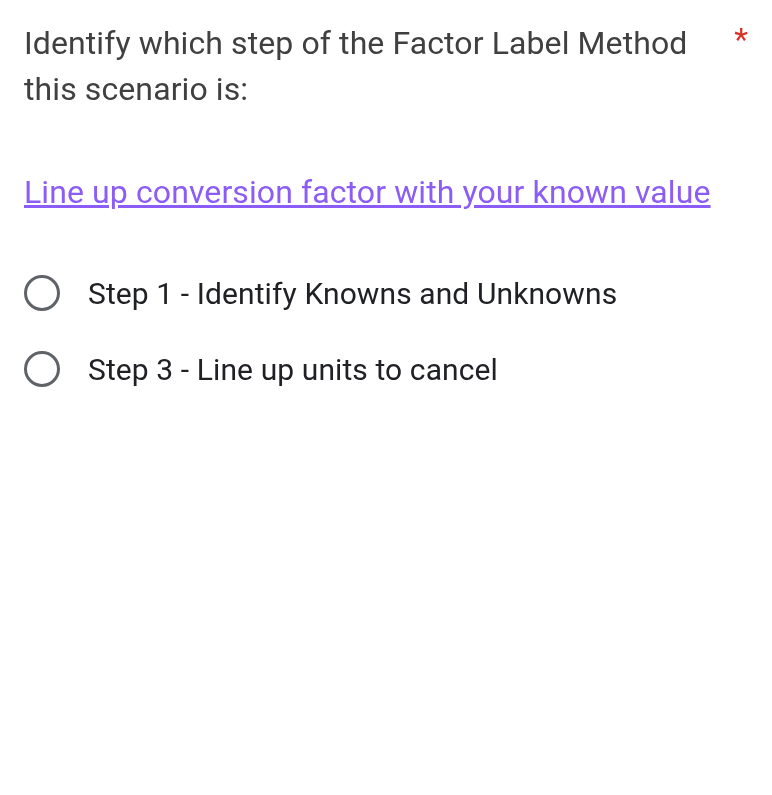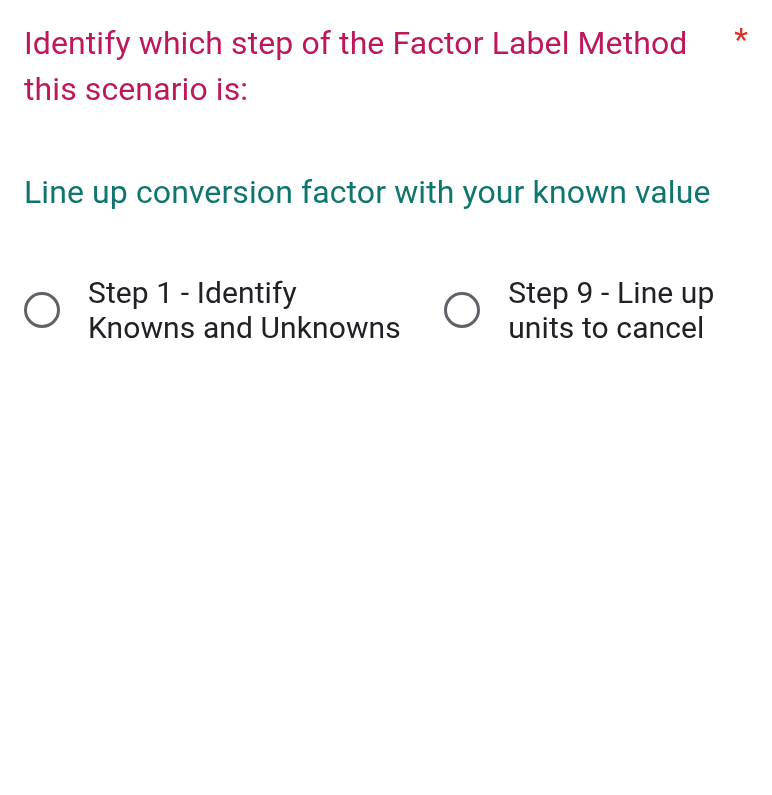--- a/index.html
+++ b/index.html
@@ -15,40 +15,41 @@
       padding: 20px 24px;
     }
     .question-header {
       display: flex;
       align-items: flex-start;
       margin-bottom: 56px;
     }
     .question-text {
       font-size: 32px;
       line-height: 1.45;
-      color: #be185d;
+      color: #404040;
       letter-spacing: 0.1px;
       flex: 1;
     }
     .required-asterisk {
       color: #d93025;
       font-size: 32px;
       margin-left: 14px;
       line-height: 1.2;
     }
     .scenario-text {
       font-size: 32px;
       line-height: 1.45;
-      color: #0f766e;
+      color: #8b5cf6;
       letter-spacing: 0.1px;
       margin-bottom: 60px;
+      text-decoration: underline;
     }
     .options-list {
       display: flex;
-      flex-direction: row;
+      flex-direction: column;
       gap: 40px;
     }
     .option-row {
       display: flex;
       align-items: center;
       cursor: pointer;
     }
     .radio-circle {
       width: 36px;
       height: 36px;
@@ -73,15 +74,15 @@
 
 <div class="scenario-text">Line up conversion factor with your known value</div>
 
 <div class="options-list">
   <label class="option-row">
     <span class="radio-circle"></span>
     <span class="option-label">Step 1 - Identify Knowns and Unknowns</span>
   </label>
   <label class="option-row">
     <span class="radio-circle"></span>
-    <span class="option-label">Step 9 - Line up units to cancel</span>
+    <span class="option-label">Step 3 - Line up units to cancel</span>
   </label>
 </div>
 
 </body></html>

